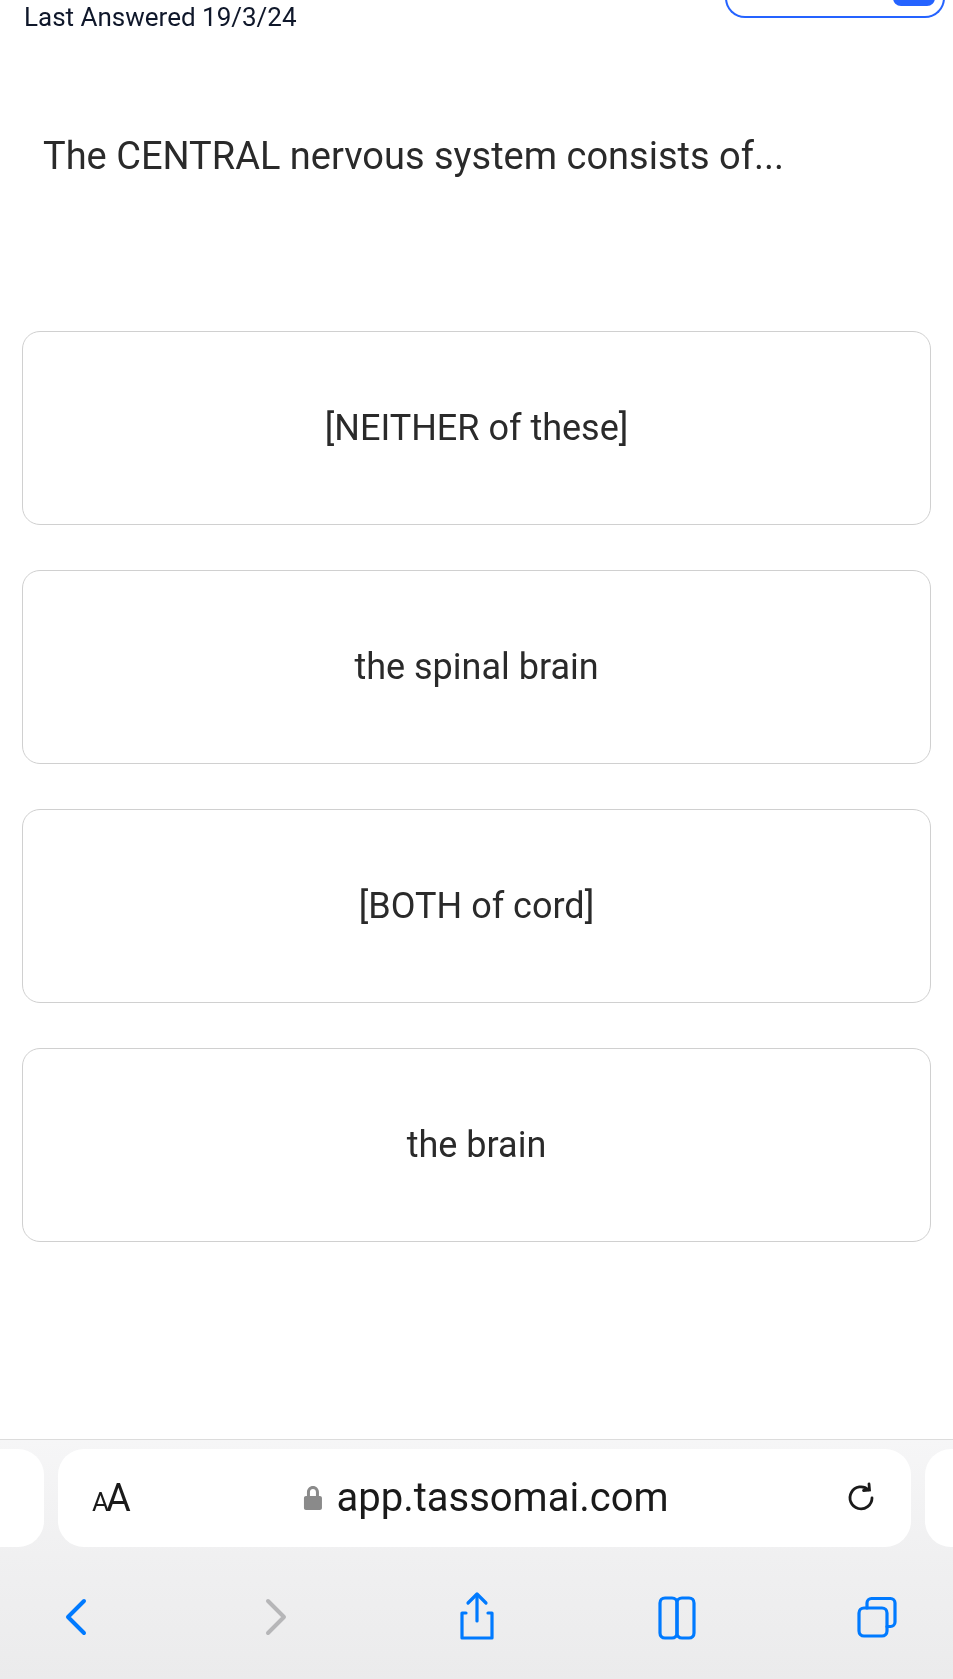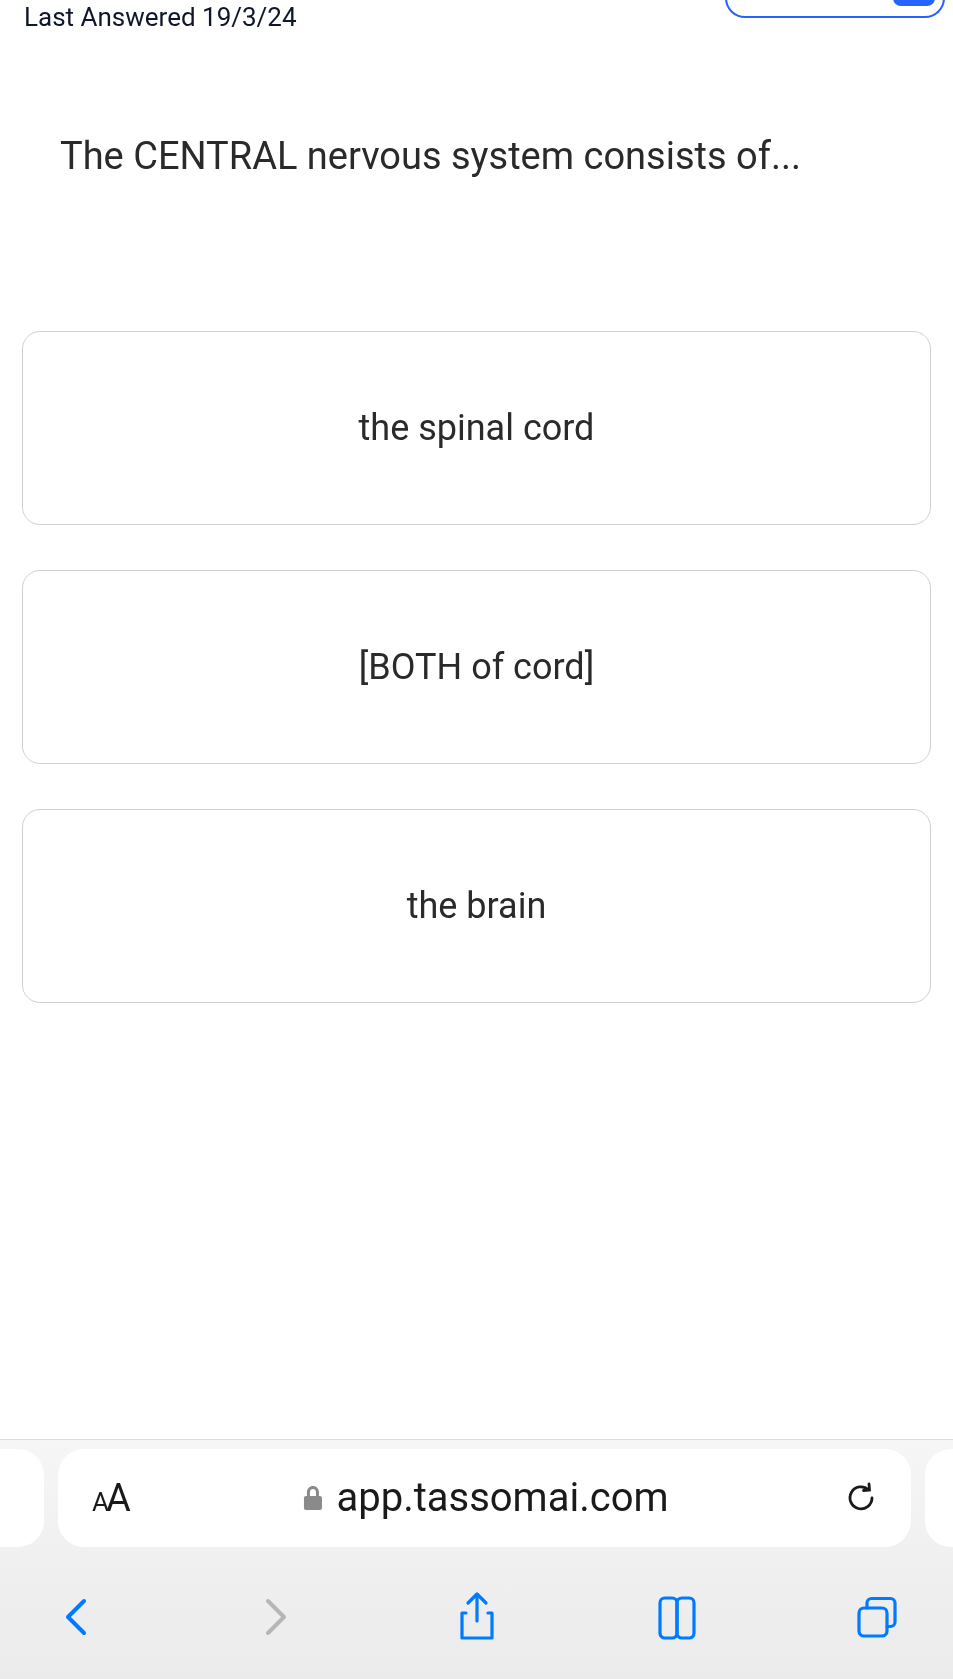--- a/index.html
+++ b/index.html
@@ -55,21 +55,21 @@
       position: absolute;
       right: 8px;
       top: -2px;
       width: 42px;
       height: 16px;
       background: #2563ff;
       border-radius: 10px;
     }
     
     .question-text {
-      padding: 0 60px;
+      padding: 0 43px;
       font-size: 38px;
       color: #2a2a2a;
       font-weight: 400;
       margin-top: 100px;
       line-height: 1.3;
     }
     
     .answers {
       padding: 0 22px;
       margin-top: 150px;
@@ -231,21 +231,24 @@
     <div class="top-pill-inner"></div>
   </div>
 
   <div class="content-area">
     <div class="last-answered">Last Answered 19/3/24</div>
 
     <div class="question-text">The CENTRAL nervous system consists of...</div>
 
     <div class="answers">
       <button class="answer-option">
-        <span>the spinal cord</span>
+        <span>[NEITHER of these]</span>
+      </button>
+      <button class="answer-option">
+        <span>the spinal brain</span>
       </button>
       <button class="answer-option">
         <span>[BOTH of cord]</span>
       </button>
       <button class="answer-option">
         <span>the brain</span>
       </button>
     </div>
   </div>
 

